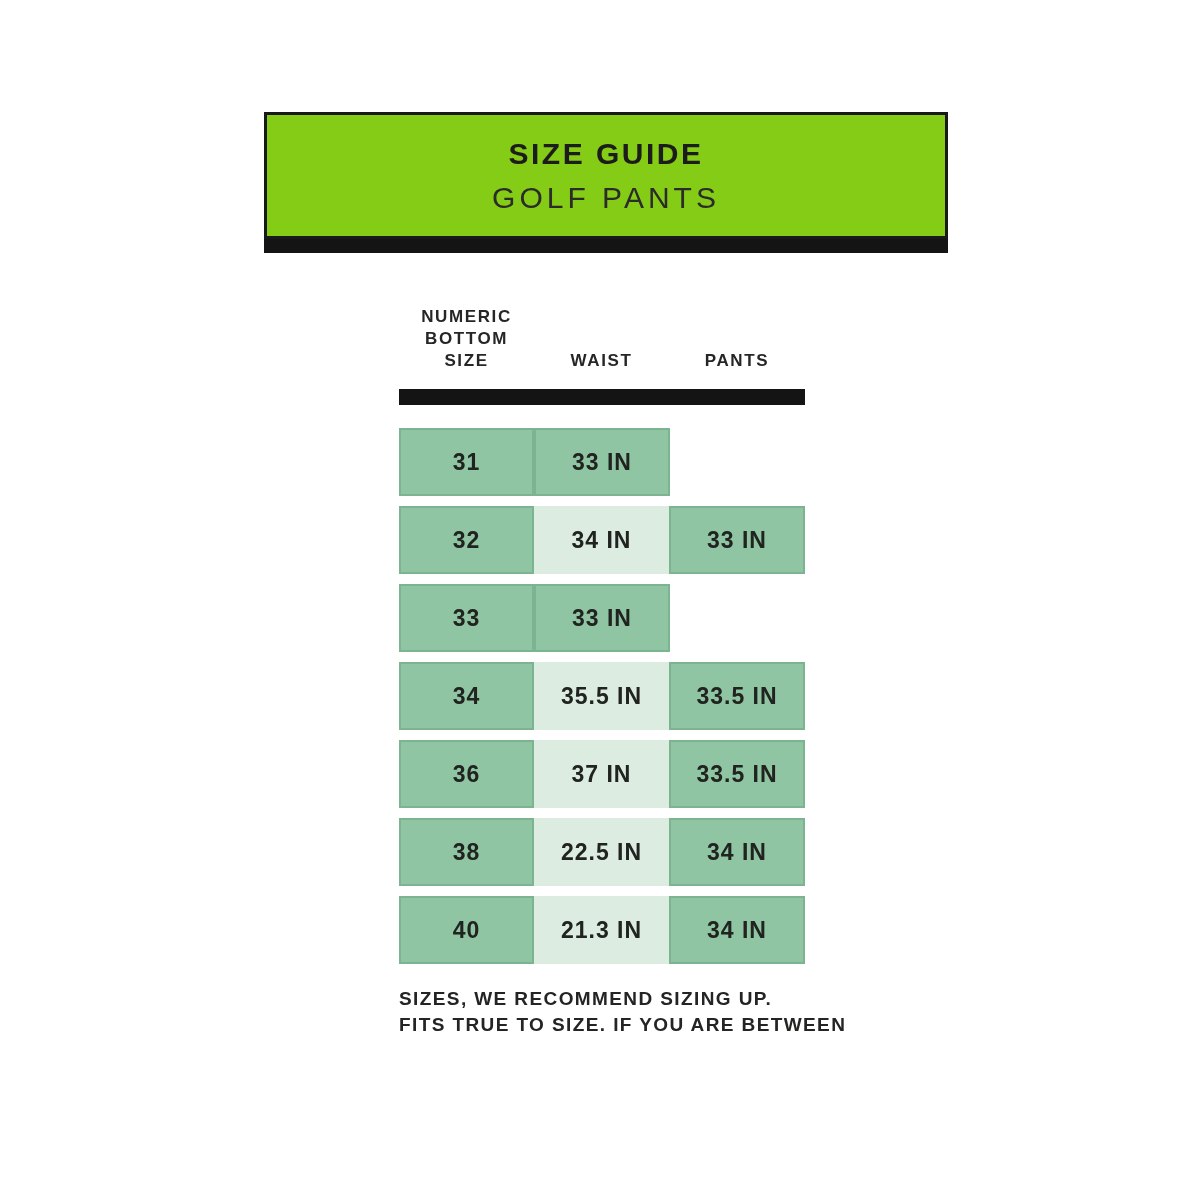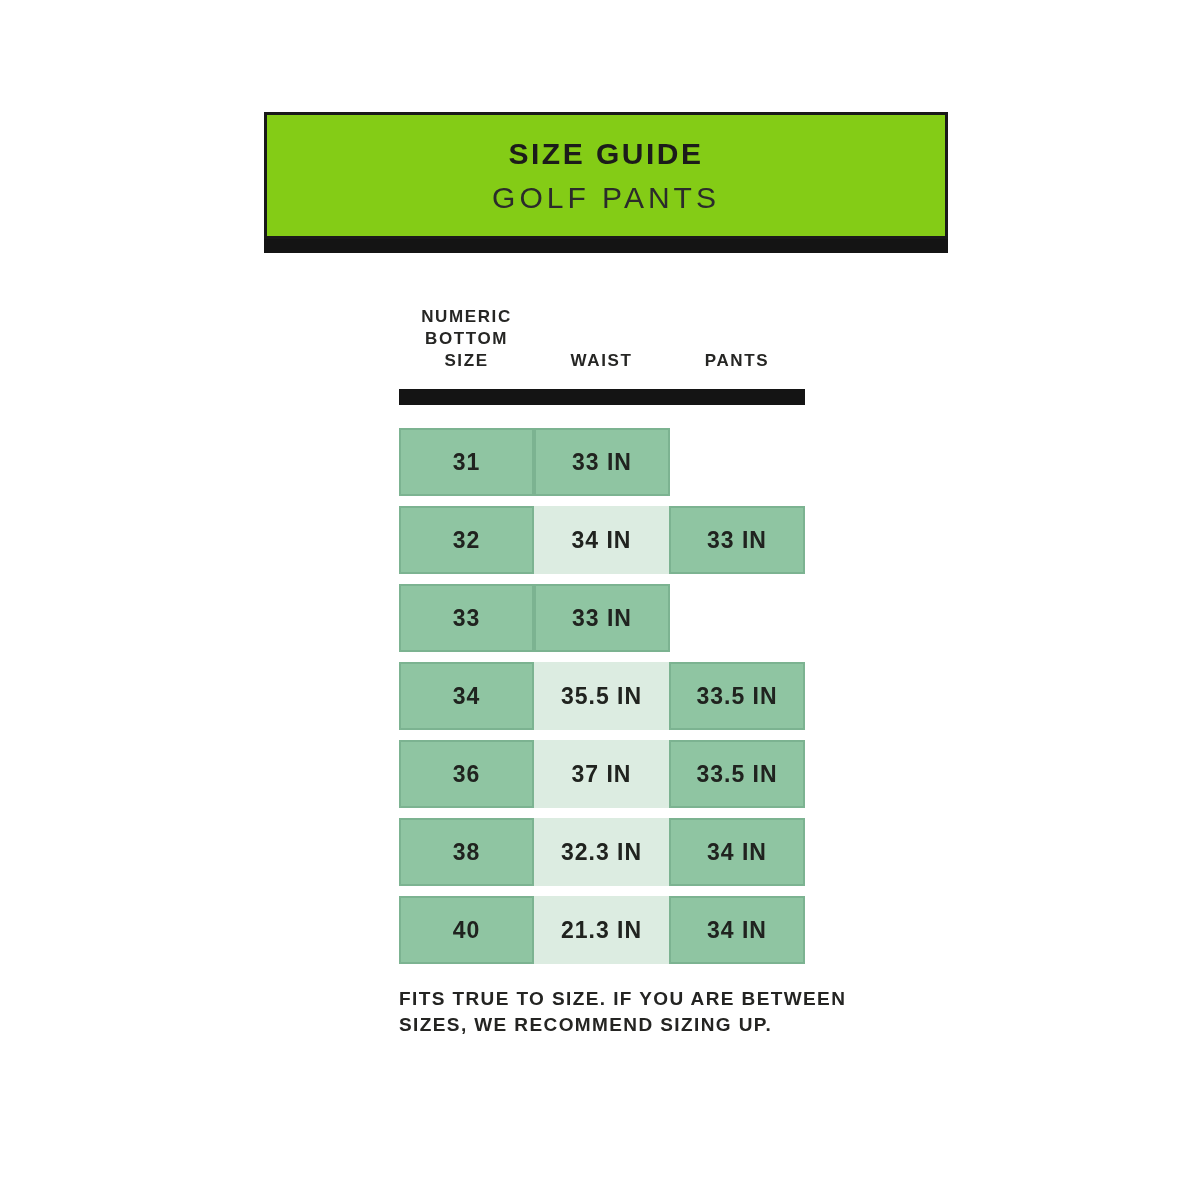--- a/index.html
+++ b/index.html
@@ -174,29 +174,29 @@
   </div>
 
   <div class="size-row">
     <div class="cell cell-dark">36</div>
     <div class="cell cell-light">37 IN</div>
     <div class="cell cell-dark">33.5 IN</div>
   </div>
 
   <div class="size-row">
     <div class="cell cell-dark">38</div>
-    <div class="cell cell-light">32.3 IN</div>
+    <div class="cell cell-light">22.5 IN</div>
     <div class="cell cell-dark">34 IN</div>
   </div>
 
   <div class="size-row">
     <div class="cell cell-dark">40</div>
     <div class="cell cell-light">21.3 IN</div>
     <div class="cell cell-dark">34 IN</div>
   </div>
 </div>
 
   <div class="footer-note">
+    <span class="footer-line">SIZES, WE RECOMMEND SIZING UP.</span>
     <span class="footer-line">FITS TRUE TO SIZE. IF YOU ARE BETWEEN</span>
-    <span class="footer-line">SIZES, WE RECOMMEND SIZING UP.</span>
   </div>
 
 </div>
 
 </body></html>

